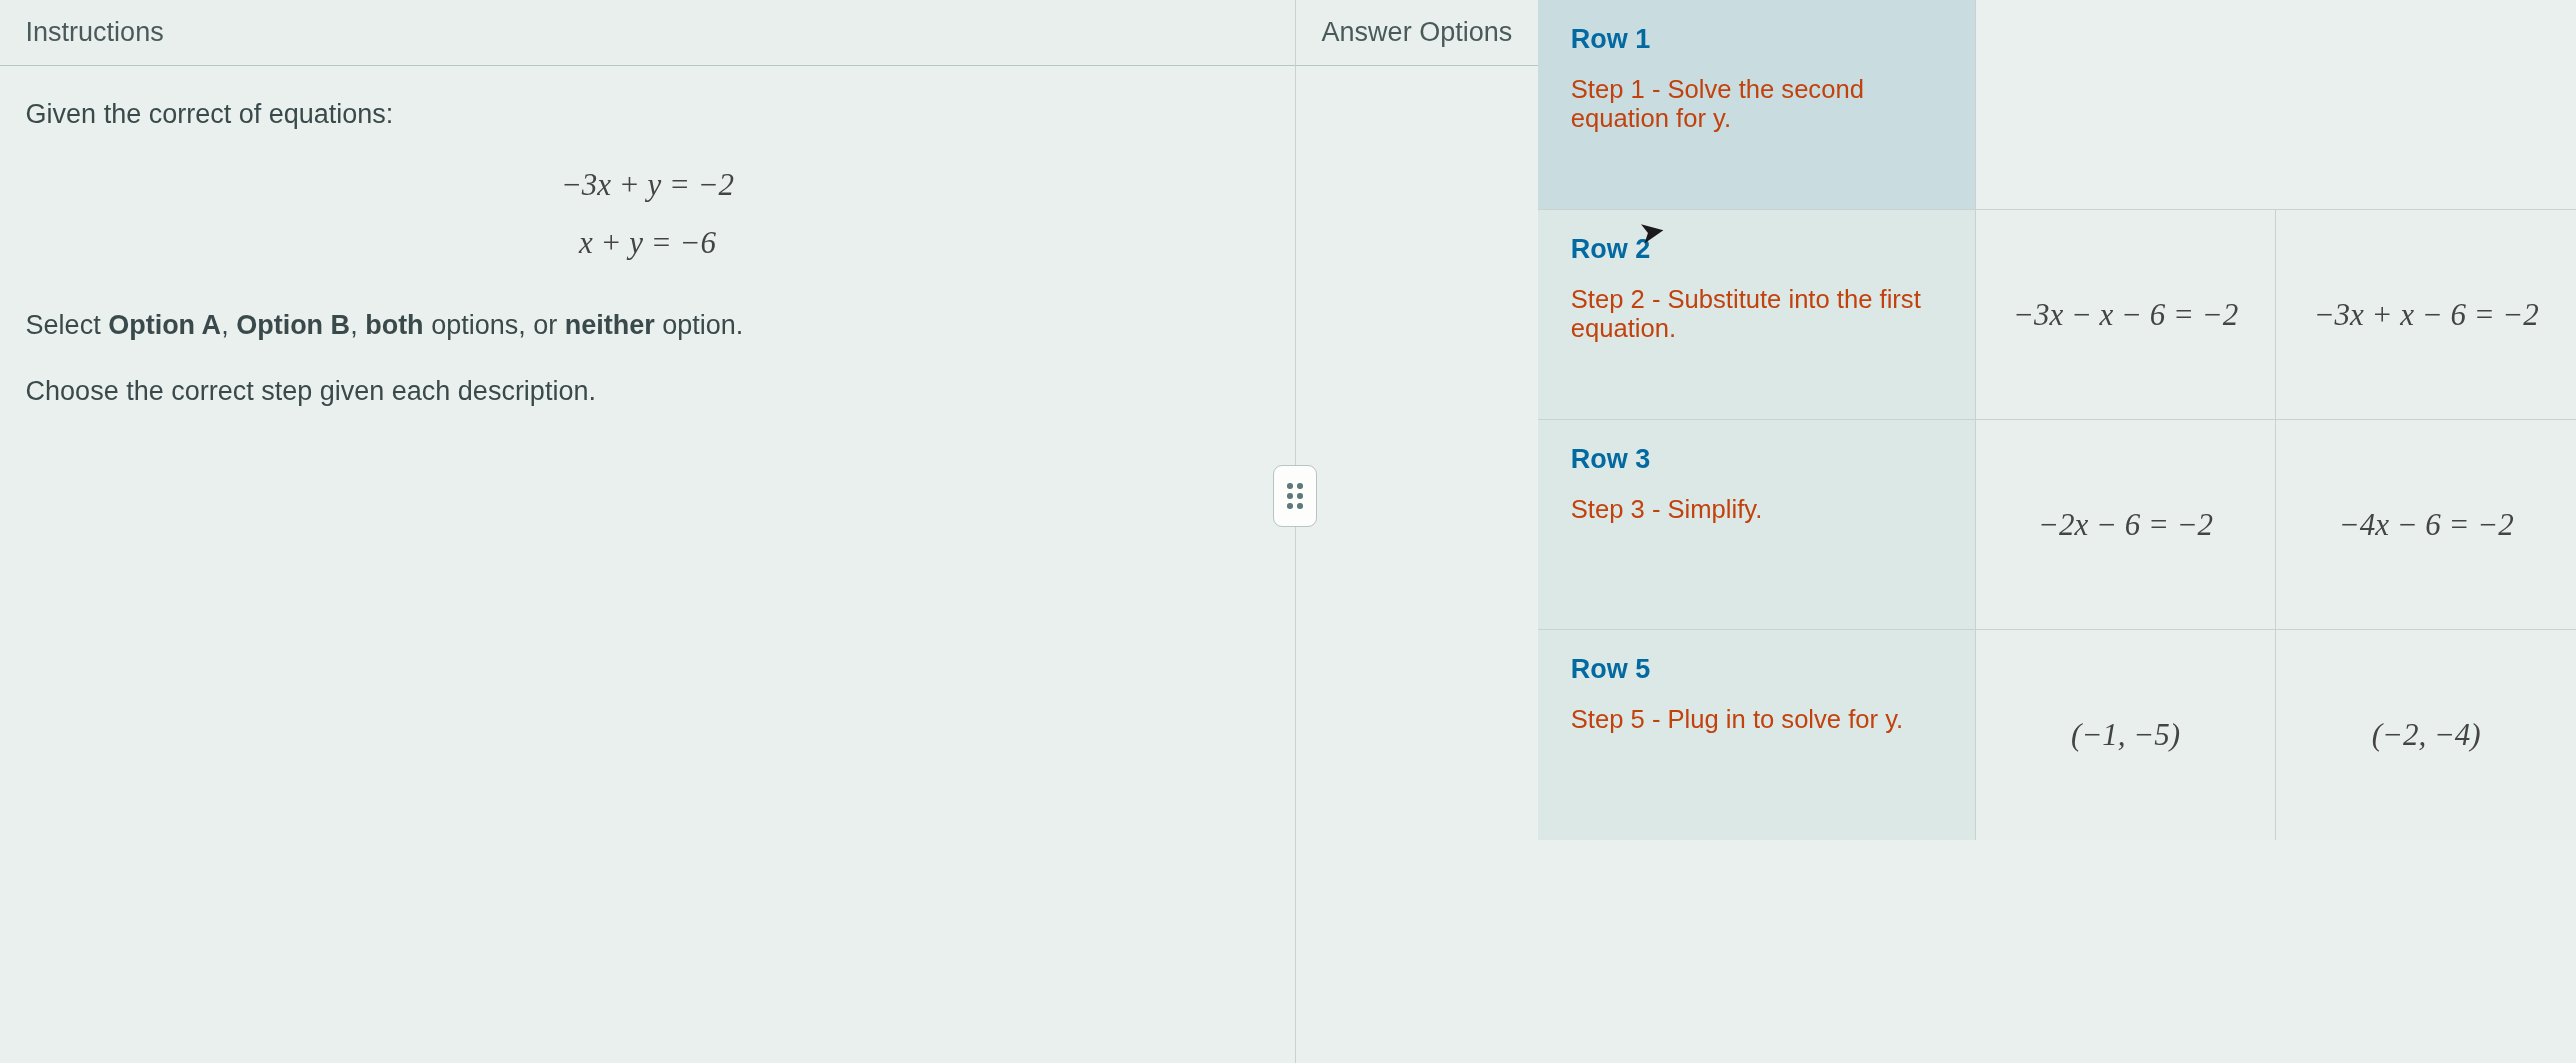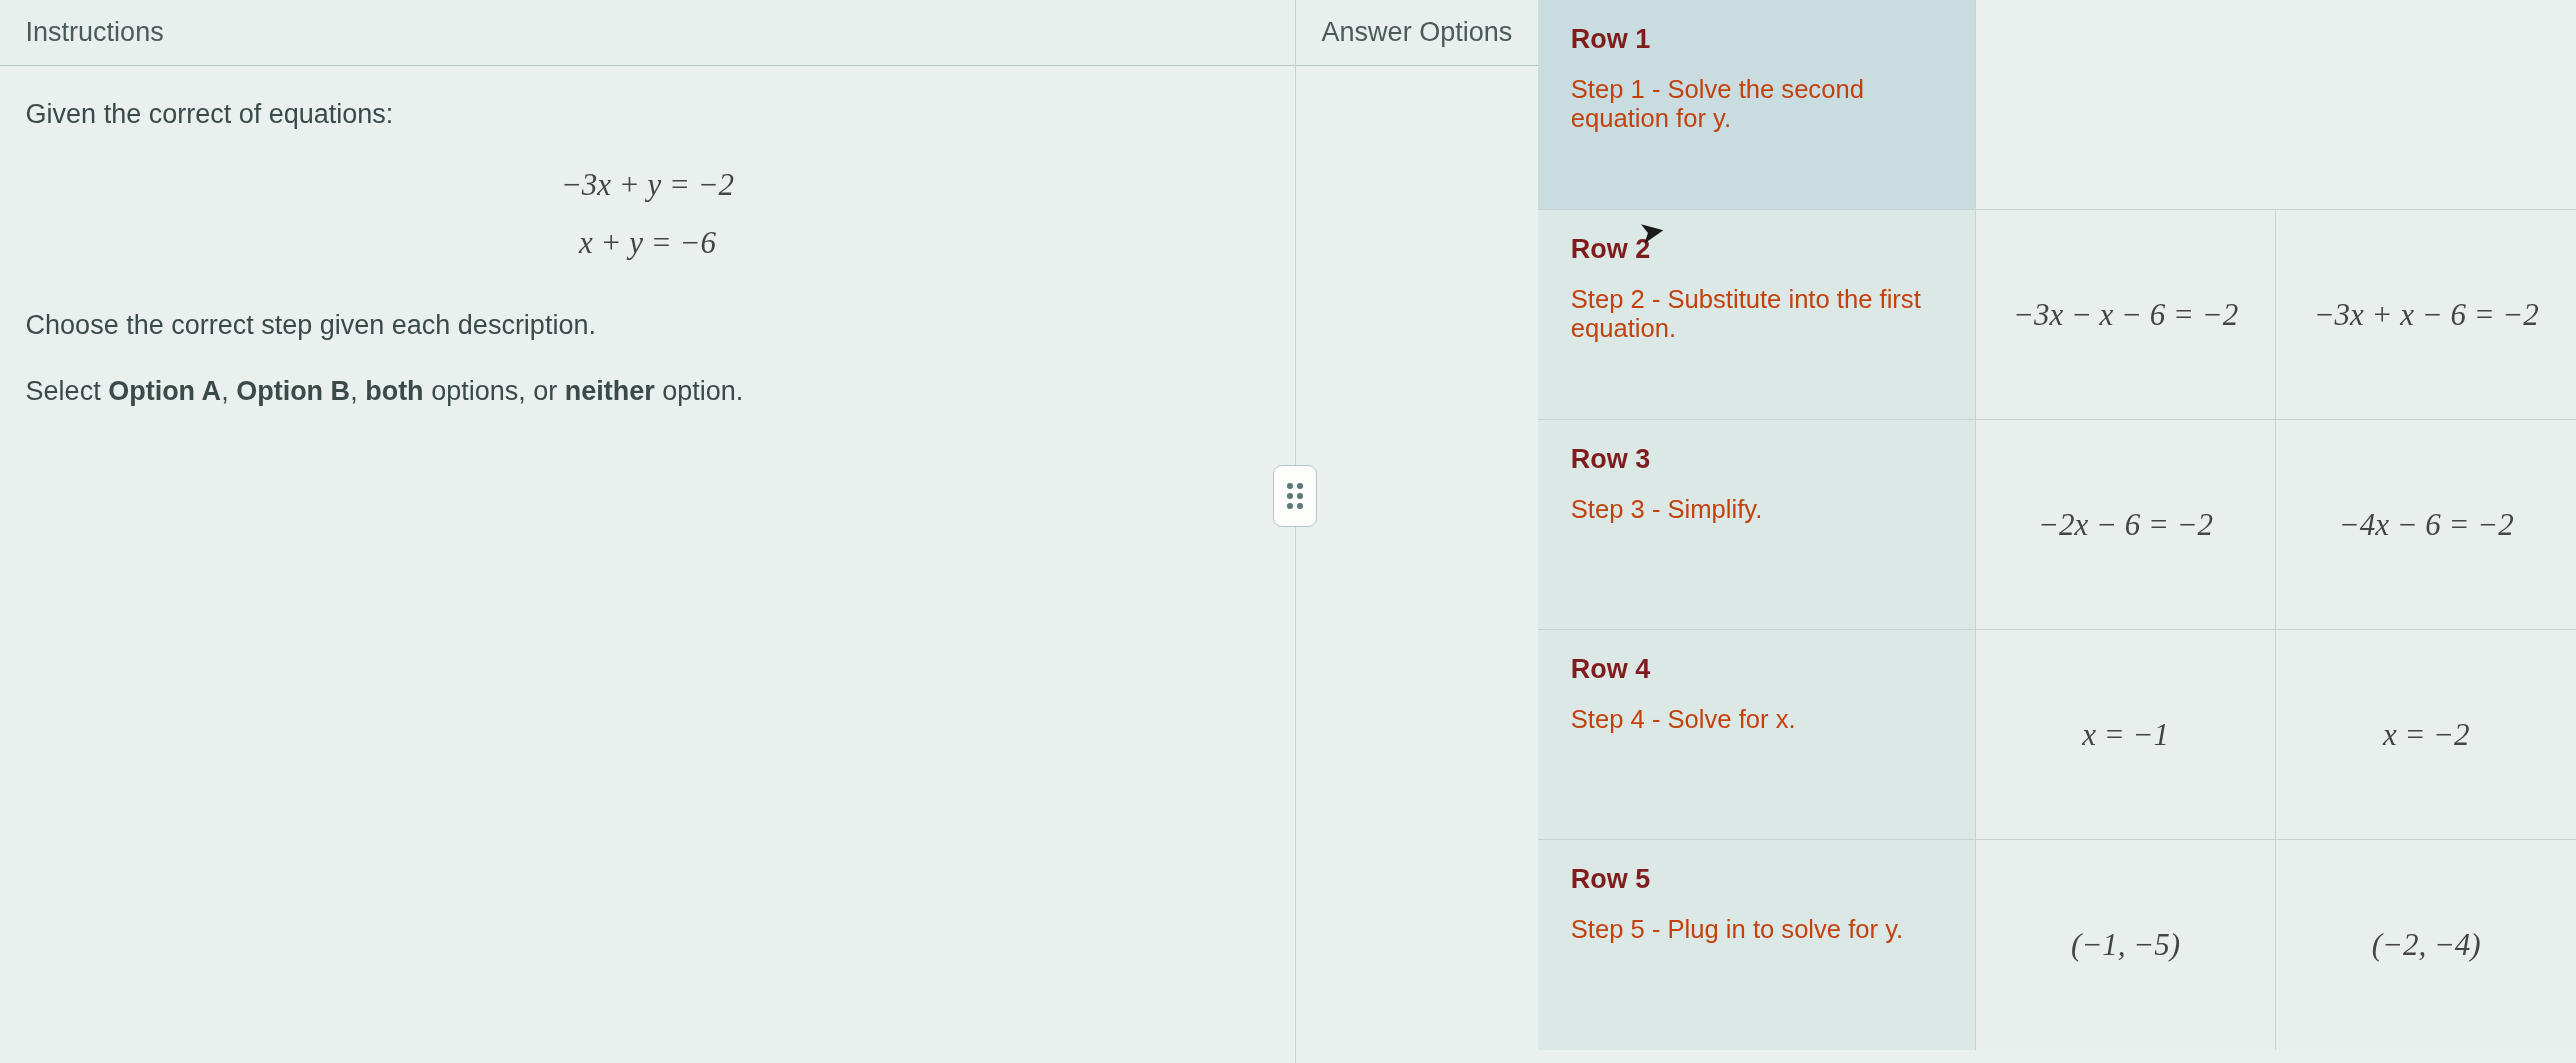--- a/index.html
+++ b/index.html
@@ -68,21 +68,21 @@
   .answer-row:last-child { border-bottom: none; }
   .row-desc {
     width: 438px;
     padding: 24px 33px;
     background: #dce8e6;
     border-right: 1.8px solid #c8d2d0;
   }
   .row-desc .row-title {
     font-weight: 700;
     font-size: 27px;
-    color: #7f1d1d;
+    color: #0369a1;
     margin-bottom: 20px;
   }
   .row-desc .row-step {
     font-size: 25.6px;
     color: #c2410c;
   }
   .row-options {
     flex: 1;
     display: flex;
   }
@@ -149,24 +149,24 @@
   <div class="left-pane">
     <div class="pane-header">
       <span>Instructions</span>
     </div>
     <div class="left-body">
       <p class="intro">Given the correct of equations:</p>
       <div class="equations">
         <div>−3x + y = −2</div>
         <div>x + y = −6</div>
       </div>
-      <p>Choose the correct step given each description.</p>
       <p>
         <span>Select </span><b>Option A</b><span>, </span><b>Option B</b><span>, </span><b>both</b><span> options, or </span><b>neither</b><span> option.</span>
       </p>
+      <p>Choose the correct step given each description.</p>
     </div>
   </div>
 
   <div class="right-pane">
     <div class="pane-header">
       <span>Answer Options</span>
     </div>
     <div class="answer-table">
 
       <div class="answer-row row1">
@@ -191,30 +191,20 @@
         <div class="row-desc">
           <div class="row-title">Row 3</div>
           <div class="row-step">Step 3 - Simplify.</div>
         </div>
         <div class="row-options">
           <div class="opt">−2x − 6 = −2</div>
           <div class="opt">−4x − 6 = −2</div>
         </div>
       </div>
 
-      <div class="answer-row">
-        <div class="row-desc">
-          <div class="row-title">Row 4</div>
-          <div class="row-step">Step 4 - Solve for x.</div>
-        </div>
-        <div class="row-options">
-          <div class="opt">x = −1</div>
-          <div class="opt">x = −2</div>
-        </div>
-      </div>
 
       <div class="answer-row">
         <div class="row-desc">
           <div class="row-title">Row 5</div>
           <div class="row-step">Step 5 - Plug in to solve for y.</div>
         </div>
         <div class="row-options">
           <div class="opt">(−1, −5)</div>
           <div class="opt">(−2, −4)</div>
         </div>

